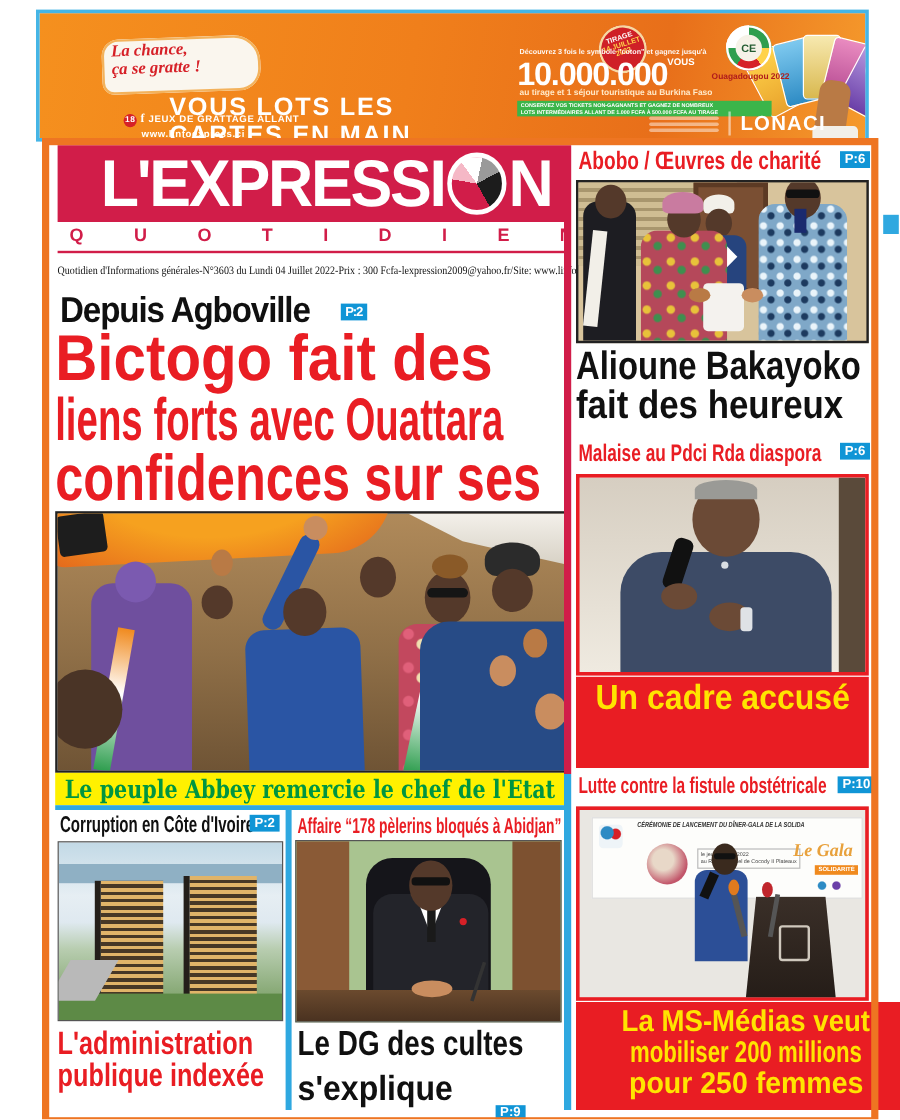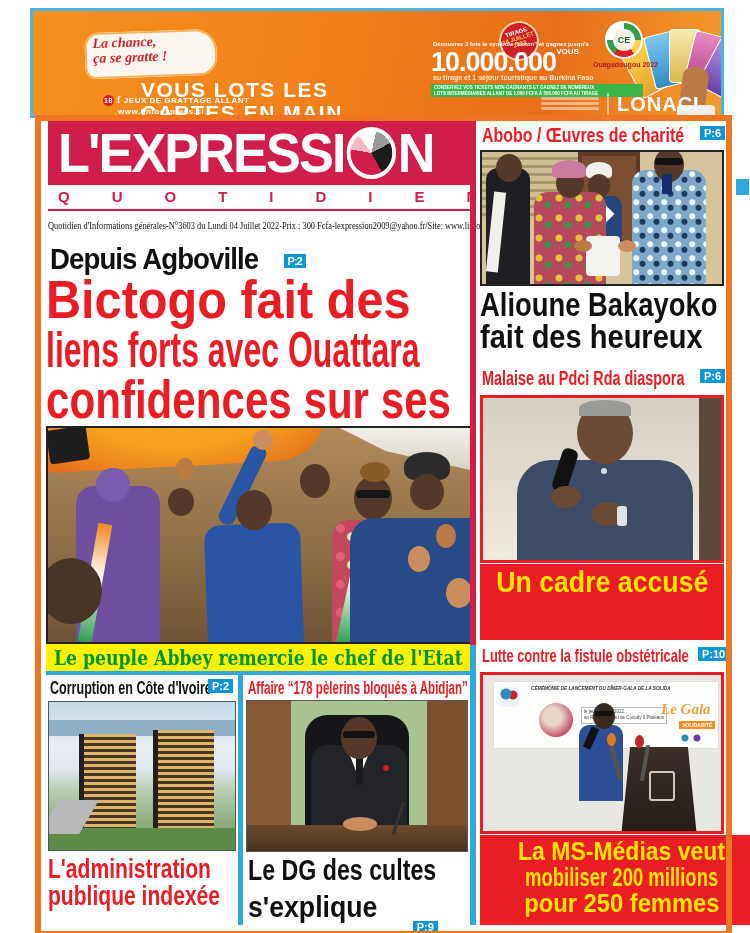--- a/index.html
+++ b/index.html
@@ -32,33 +32,33 @@
   .cur{font-size:8px;vertical-align:top;letter-spacing:0;}
   .offer-sub{left:400px;top:63px;color:#ffe9c8;font-size:7px;font-weight:bold;}
   .greenstrip{left:398px;top:73px;width:212px;height:13px;background:#3bb54a;color:#fff;font-size:4.5px;
               font-weight:bold;line-height:1.3;padding:1px 3px;box-sizing:border-box;}
   .cee{left:572px;top:10px;width:38px;height:38px;border-radius:50%;
        background:conic-gradient(#2f9e4f 0 25%,#ffd24a 25% 40%,#d62027 40% 60%,#2f9e4f 60% 75%,#fff 75% 100%);
        box-shadow:0 0 0 2px #fff inset;}
   .cee-core{left:580px;top:18px;width:22px;height:22px;border-radius:50%;background:#f6f2e8;color:#245c32;
             font-size:9px;font-weight:bold;text-align:center;line-height:22px;}
   .event{left:560px;top:50px;color:#b01c1c;font-size:7px;font-weight:bold;}
-  .lonaci{left:574px;top:82px;color:#fff;font-weight:bold;font-size:20px;letter-spacing:1px;
+  .lonaci{left:574px;top:82px;color:#fff;font-weight:bold;font-size:17px;letter-spacing:1px;
           border-left:2px solid #ffffff88;padding-left:8px;}
   .lonaci-lines{left:508px;top:84px;width:58px;}
   .lonaci-lines i{display:block;height:3px;background:#ffffff77;margin:2px 0;border-radius:2px;}
 
   .blue-sq{left:736px;top:179px;width:13px;height:16px;background:#2fa8e0;}
 
   
   .frame{left:35px;top:115px;width:685px;height:810px;border:6px solid #ee7522;pointer-events:none;z-index:50;}
 
   
   .mast{left:48px;top:121px;width:422px;height:64px;background:#d11d49;display:flex;align-items:center;
-        justify-content:flex-start;overflow:hidden;}
+        justify-content:flex-end;overflow:hidden;}
   .mast-inner{display:flex;align-items:center;transform:scaleX(.95);}
   .mast-txt{color:#fff;font-weight:bold;font-size:55px;letter-spacing:-2px;line-height:1;}
   .swirl{width:44px;height:44px;border-radius:50%;margin:0 2px;border:4px solid #fff;
          background:conic-gradient(from 200deg,#d11d49 0 22%,#f5b8c6 22% 34%,#ffffff 34% 48%,#9a9a9a 48% 62%,#1c1c1c 62% 86%,#d11d49 86% 100%);}
   .quotidien{left:48px;top:188px;width:422px;height:23px;color:#d11d49;font-weight:bold;font-size:15px;
              letter-spacing:42px;padding-left:10px;border-bottom:2px solid #d11d49;overflow:hidden;box-sizing:border-box;}
   .infoline{left:48px;top:221px;width:424px;font-family:"Liberation Serif",serif;font-size:9.5px;color:#111;}
 
   
   .kicker-main{left:50px;top:242px;color:#101010;font-weight:bold;font-size:30px;letter-spacing:-1px;}

